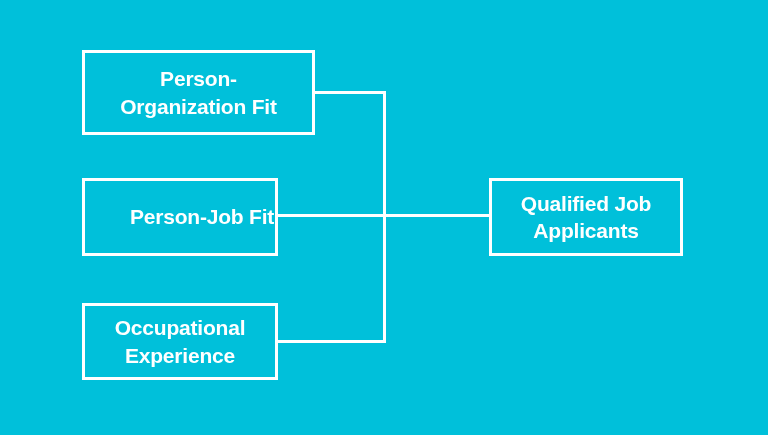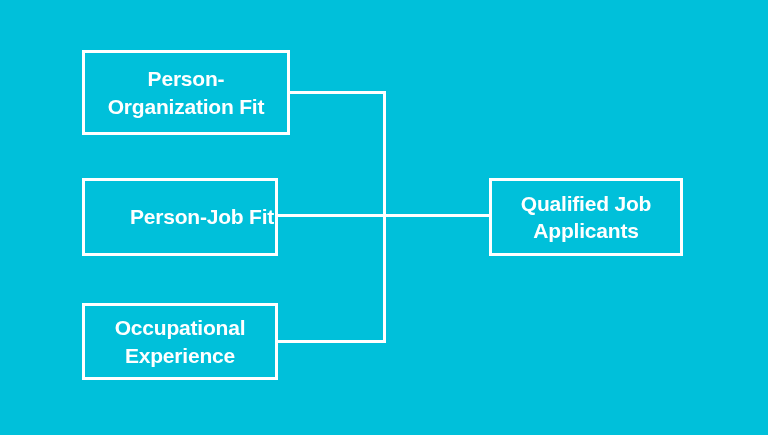--- a/index.html
+++ b/index.html
@@ -36,21 +36,21 @@
     line-height: 1.3;
     letter-spacing: -0.2px;
     white-space: pre-line;
   }
   .connector {
     position: absolute;
     background: var(--fg);
     z-index: 1;
   }
   
-  #node-po-fit  { left: 82px;  top: 50px;  width: 208px; height: 85px; }
+  #node-po-fit  { left: 82px;  top: 50px;  width: 233px; height: 85px; }
   #node-pj-fit  { left: 82px;  top: 178px; width: 196px; height: 78px; padding-left: 44px; }
   #node-occ-exp { left: 82px;  top: 303px; width: 196px; height: 77px; }
   #node-qja     { left: 489px; top: 178px; width: 194px; height: 78px; }
   
   #conn-top    { left: 278px; top: 91px;  width: 108px; height: 3px; }
   #conn-middle { left: 278px; top: 214px; width: 211px; height: 3px; }
   #conn-bottom { left: 278px; top: 340px; width: 108px; height: 3px; }
   #conn-trunk  { left: 383px; top: 91px;  width: 3px;   height: 252px; }
 </style>
 </head>

